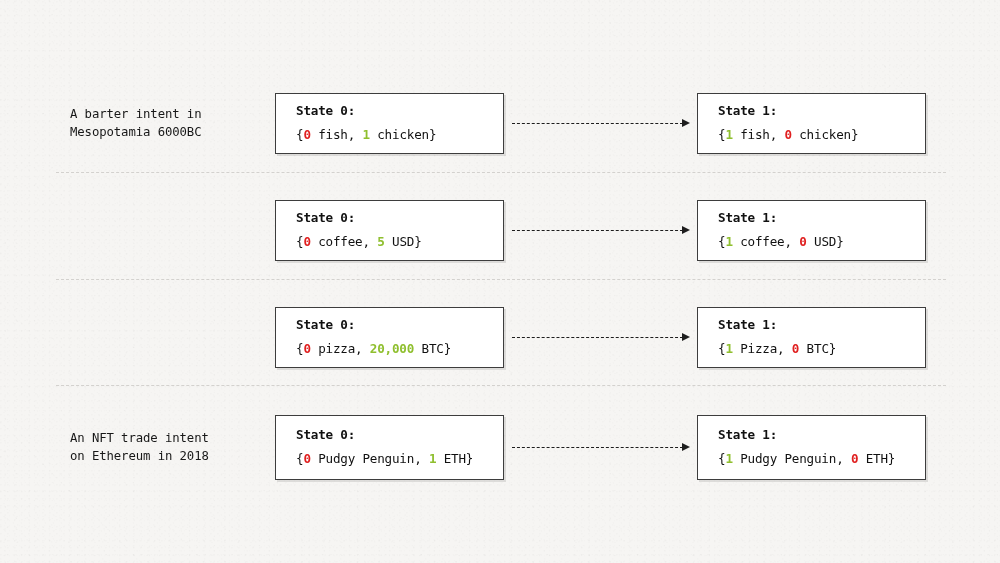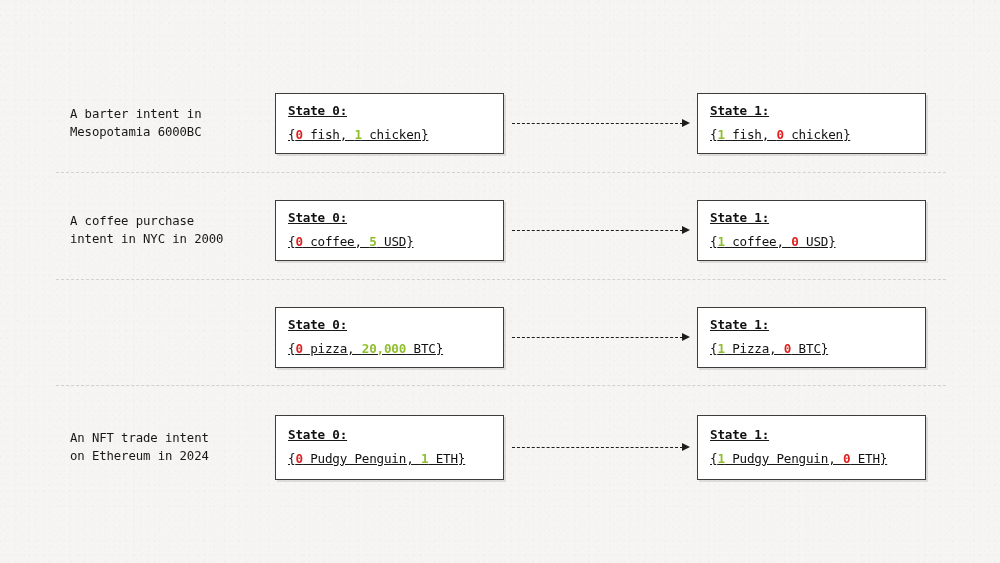--- a/index.html
+++ b/index.html
@@ -60,25 +60,24 @@
     letter-spacing: -0.1px;
     color: #181818;
     white-space: pre-line;
   }
 
   .state-box {
     position: absolute;
     background: #ffffff;
     border: 1.6px solid #3d3d3d;
     box-shadow: 2px 2px 0 rgba(0,0,0,0.10);
-    padding: 10px 12px 12px 12px;
+    padding: 10px 12px 12px 20px;
     display: flex;
     flex-direction: column;
     justify-content: center;
-    text-decoration: underline;
   }
 
   .state-title {
     font-size: 12.6px;
     font-weight: bold;
     letter-spacing: -0.2px;
     color: #111111;
     margin-bottom: 9px;
   }
 
@@ -141,22 +140,20 @@
       <div class="state-box" style="left: 697px; width: 229px; height: 61px; top: 19.5px;">
         <div class="state-title">State 1:</div>
         <div class="state-value"><span>{</span><span class="pos">1</span><span> fish, </span><span class="zero">0</span><span> chicken}</span></div>
       </div>
       <div class="arrow" style="left: 512px; width: 178px; top: 50px;">
         <div class="shaft"></div>
         <div class="head"></div>
       </div>
     </div>
     <div class="row" style="top: 180px;">
-      <div class="row-label">A coffee purchase
-intent in NYC in 2000</div>
       <div class="state-box" style="left: 275px; width: 229px; height: 61px; top: 19.5px;">
         <div class="state-title">State 0:</div>
         <div class="state-value"><span>{</span><span class="zero">0</span><span> coffee, </span><span class="pos">5</span><span> USD}</span></div>
       </div>
       <div class="state-box" style="left: 697px; width: 229px; height: 61px; top: 19.5px;">
         <div class="state-title">State 1:</div>
         <div class="state-value"><span>{</span><span class="pos">1</span><span> coffee, </span><span class="zero">0</span><span> USD}</span></div>
       </div>
       <div class="arrow" style="left: 512px; width: 178px; top: 50px;">
         <div class="shaft"></div>
@@ -172,21 +169,21 @@
         <div class="state-title">State 1:</div>
         <div class="state-value"><span>{</span><span class="pos">1</span><span> Pizza, </span><span class="zero">0</span><span> BTC}</span></div>
       </div>
       <div class="arrow" style="left: 512px; width: 178px; top: 50px;">
         <div class="shaft"></div>
         <div class="head"></div>
       </div>
     </div>
     <div class="row" style="top: 397px;">
       <div class="row-label">An NFT trade intent
-on Ethereum in 2024</div>
+on Ethereum in 2018</div>
       <div class="state-box" style="left: 275px; width: 229px; height: 65px; top: 17.5px;">
         <div class="state-title">State 0:</div>
         <div class="state-value"><span>{</span><span class="zero">0</span><span> Pudgy Penguin, </span><span class="pos">1</span><span> ETH}</span></div>
       </div>
       <div class="state-box" style="left: 697px; width: 229px; height: 65px; top: 17.5px;">
         <div class="state-title">State 1:</div>
         <div class="state-value"><span>{</span><span class="pos">1</span><span> Pudgy Penguin, </span><span class="zero">0</span><span> ETH}</span></div>
       </div>
       <div class="arrow" style="left: 512px; width: 178px; top: 50px;">
         <div class="shaft"></div>

